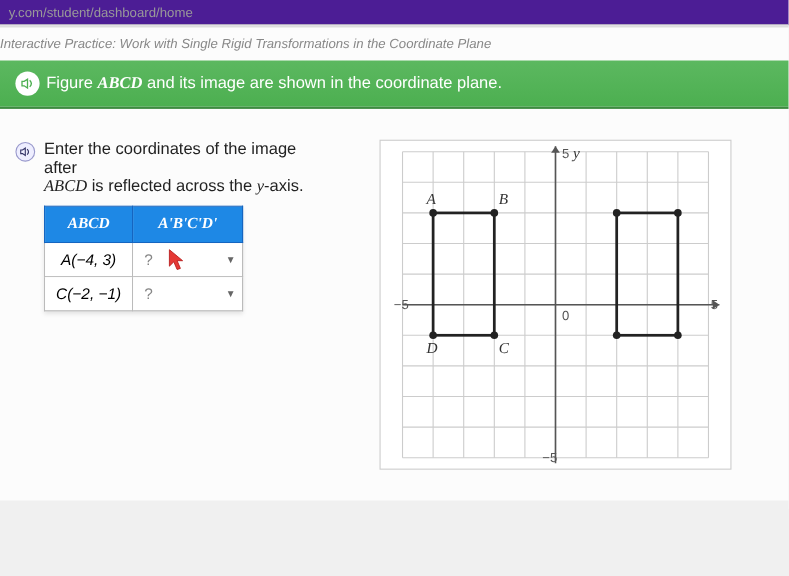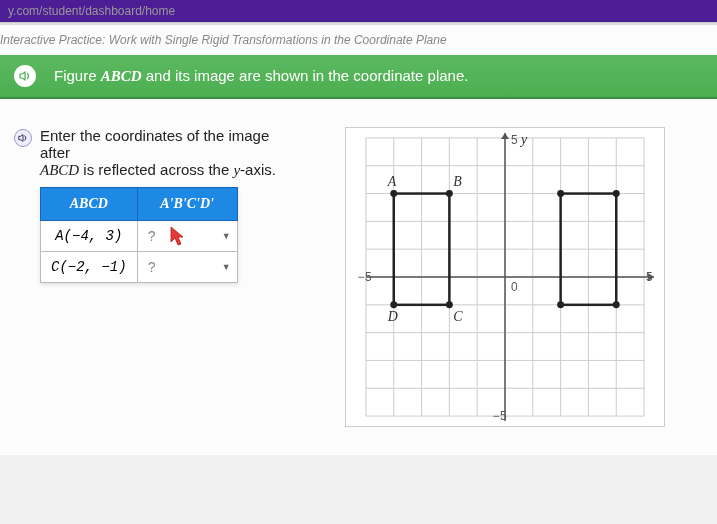--- a/index.html
+++ b/index.html
@@ -1,33 +1,33 @@
 <!DOCTYPE html>
 <html><head>
 <meta charset="utf-8">
 <style>
 *{margin:0;padding:0;box-sizing:border-box;font-family:Arial,Helvetica,sans-serif}
 body{background:#f0f0f0;width:717px;height:524px;overflow:hidden}
 .urlbar{background:#4c1d95;color:#999;font-size:12px;padding:4px 8px;border-bottom:1px solid #ccc}
 .page{background:#fcfcfc;padding:0;border-top:2px solid #ddd}
 .subtitle{color:#888;font-size:12px;padding:8px 0;font-style:italic}
-.banner{background:#4caf50;background:linear-gradient(#5cb860,#4caf50);color:#fff;padding:10px 14px;display:flex;align-items:center;gap:18px;font-size:15px;border-bottom:2px solid #3d8b40}
+.banner{background:#4caf50;background:linear-gradient(#5cb860,#4caf50);color:#fff;padding:10px 14px;display:flex;align-items:center;gap:6px;font-size:15px;border-bottom:2px solid #3d8b40}
 .sound{width:22px;height:22px;border-radius:50%;background:#fff;color:#4caf50;display:flex;align-items:center;justify-content:center;font-size:11px;flex:none}
 .banner .fig{font-style:italic;font-family:'Times New Roman',serif;font-weight:bold}
 .content{display:flex;padding:28px 14px;gap:12px;align-items:flex-start}
 .left{flex:0 0 280px}
 .prompt{display:flex;align-items:flex-start;gap:8px;margin-bottom:6px}
 .sound2{width:18px;height:18px;border-radius:50%;background:#eef;border:1px solid #99c;color:#336;display:flex;align-items:center;justify-content:center;font-size:9px;flex:none;margin-top:2px}
 .ptext{font-size:15px;color:#222}
 .ptext .sub{font-style:italic;font-family:'Times New Roman',serif}
 .ptext .var{font-style:italic;font-family:'Times New Roman',serif}
 .tbl{border:1px solid #bbb;border-collapse:collapse;margin-top:8px;margin-left:26px;box-shadow:0 2px 4px rgba(0,0,0,.1)}
 .tbl th{background:#1e88e5;color:#fff;padding:8px 14px;font-size:14px;font-style:italic;font-family:'Times New Roman',serif;border:1px solid #1565c0}
 .tbl td{border:1px solid #bbb;padding:7px 10px;font-size:14px;background:#fff;position:relative}
-.tbl td.lbl{font-style:italic;font-family:Liberation Mono, monospace;text-align:center;min-width:80px}
+.tbl td.lbl{font-style:italic;font-family:Liberation Sans, sans-serif;text-align:center;min-width:80px}
 .tbl td.inp{min-width:100px;color:#888}
 .dd{position:absolute;right:6px;top:50%;transform:translateY(-50%);font-size:9px;color:#666}
 .cursor{position:absolute;left:30px;top:4px;pointer-events:none}
 .right{flex:1;display:flex;justify-content:center}
 .graph{background:#fff;border:1px solid #ccc}
 .grid line{stroke:#ccc;stroke-width:1}
 .axis line{stroke:#555;stroke-width:1.5}
 .shape{fill:none;stroke:#222;stroke-width:2.5}
 .pt{fill:#222}
 .glabel{font:italic 14px 'Times New Roman',serif;fill:#333}

